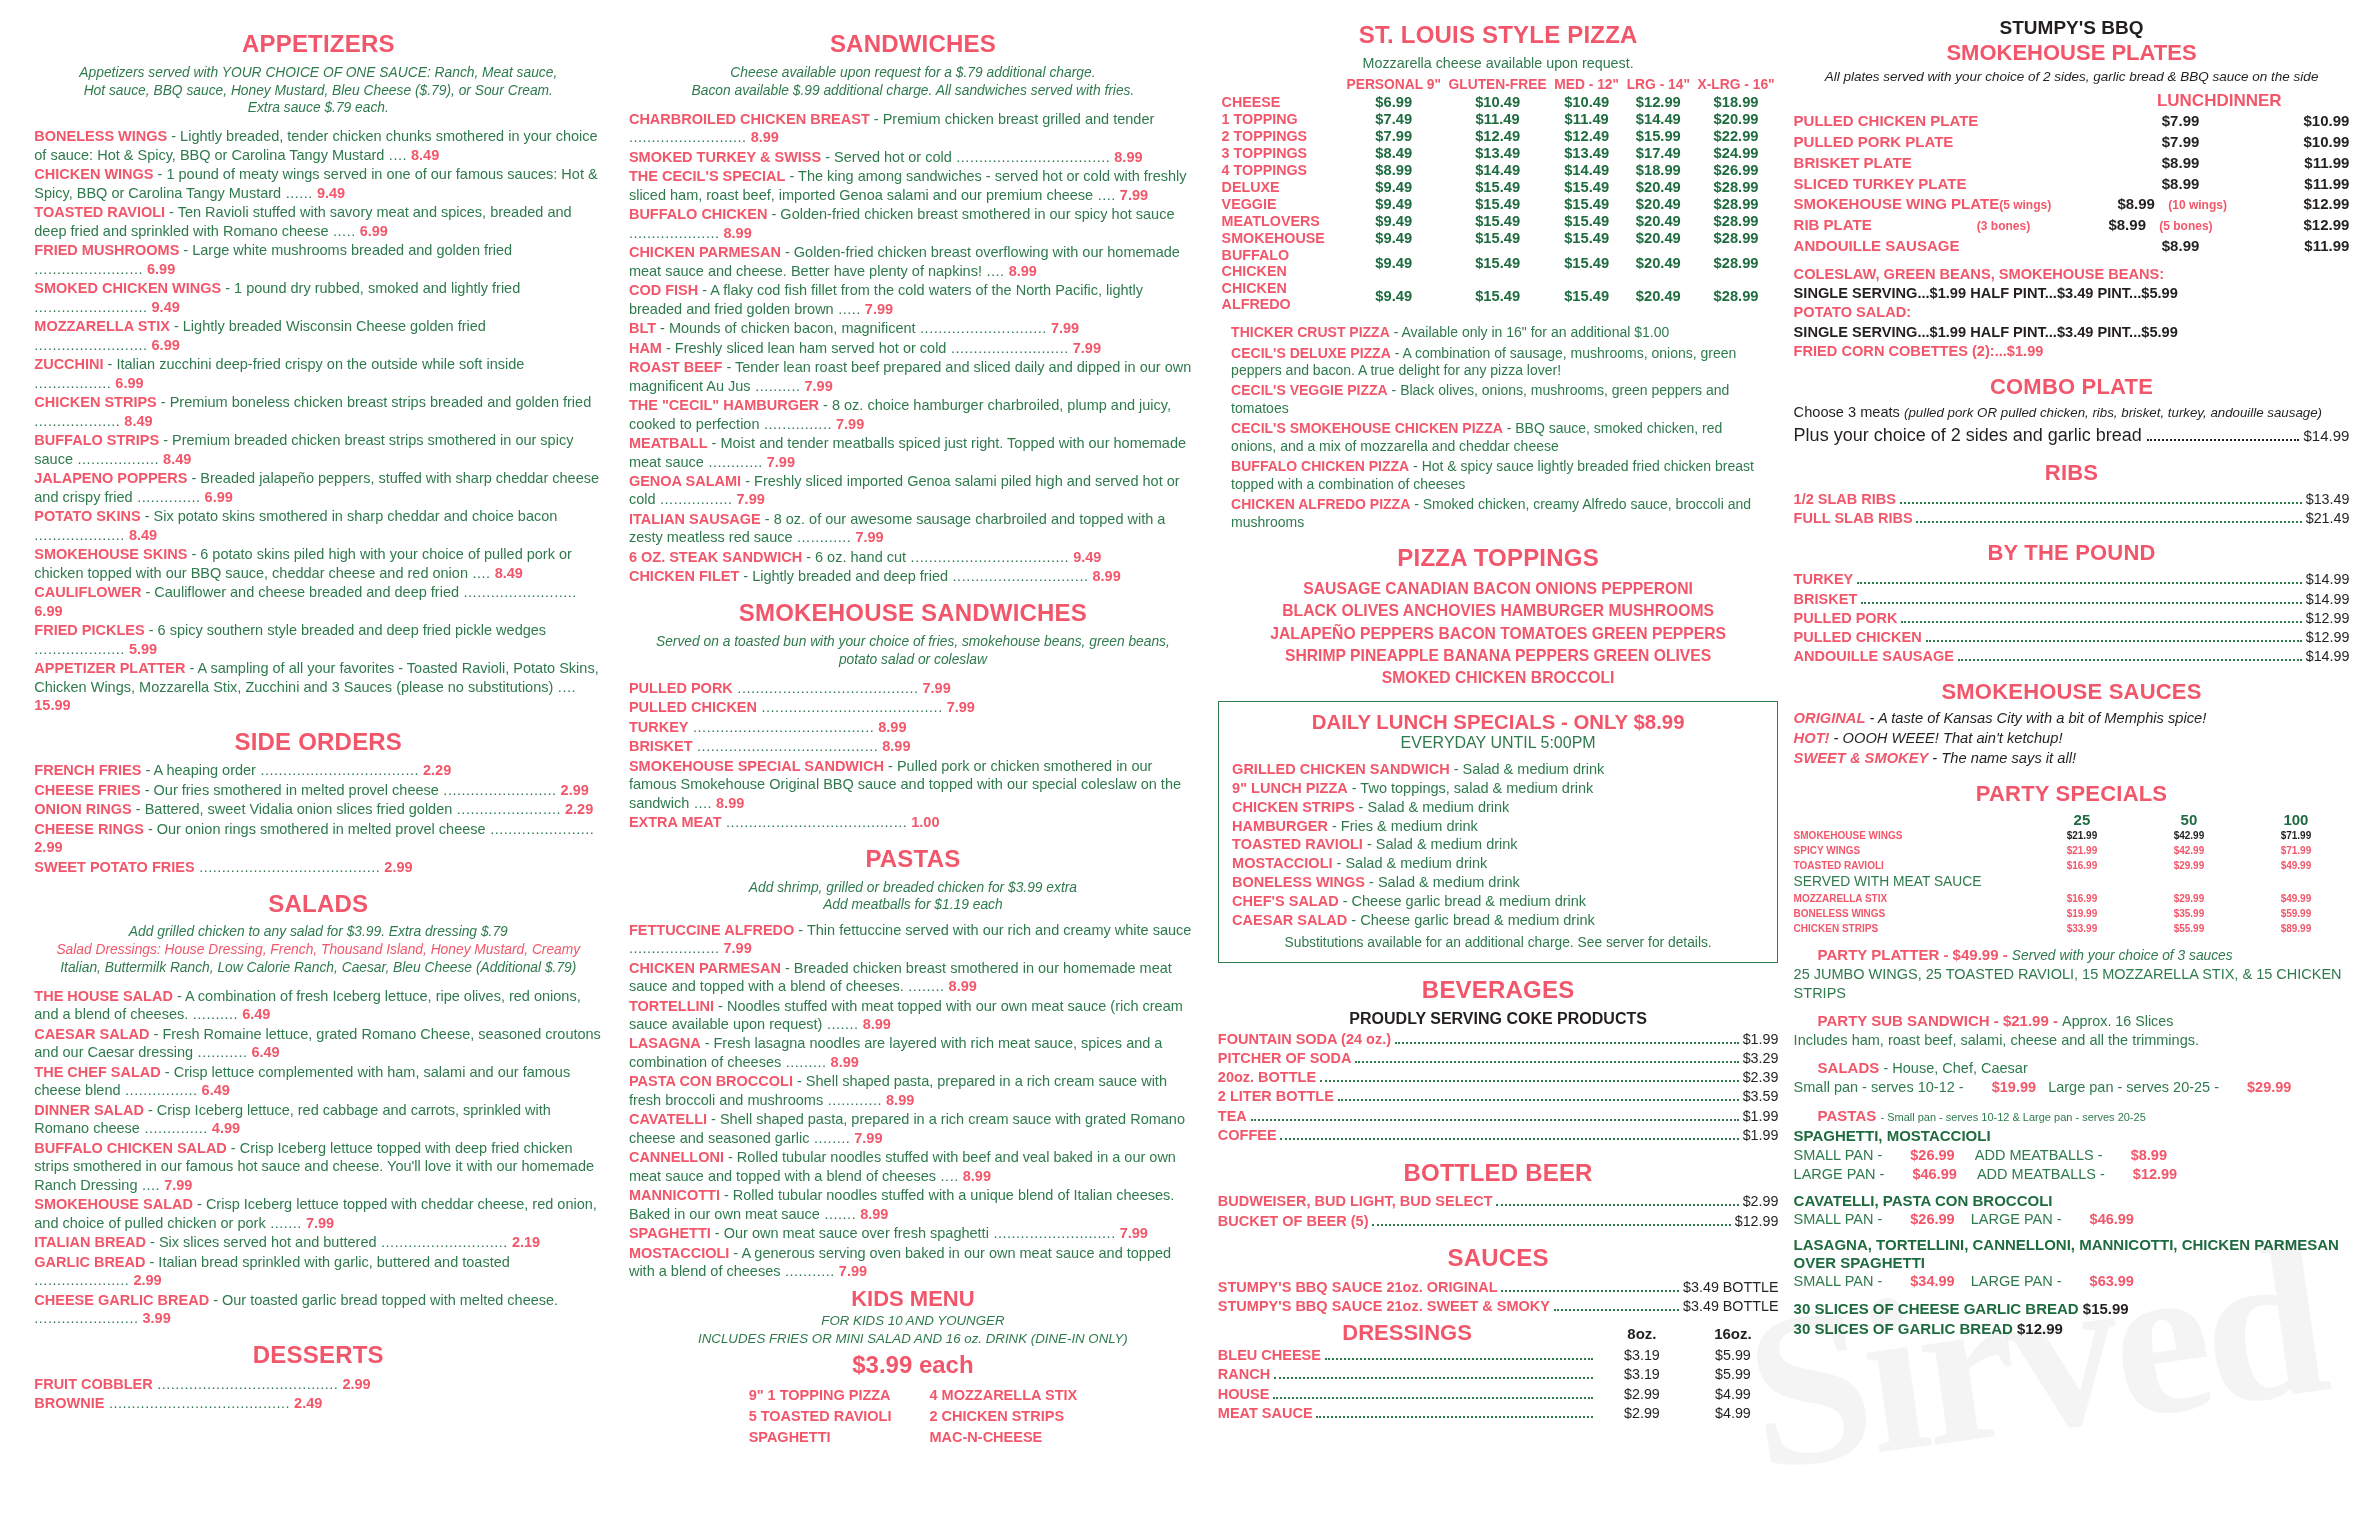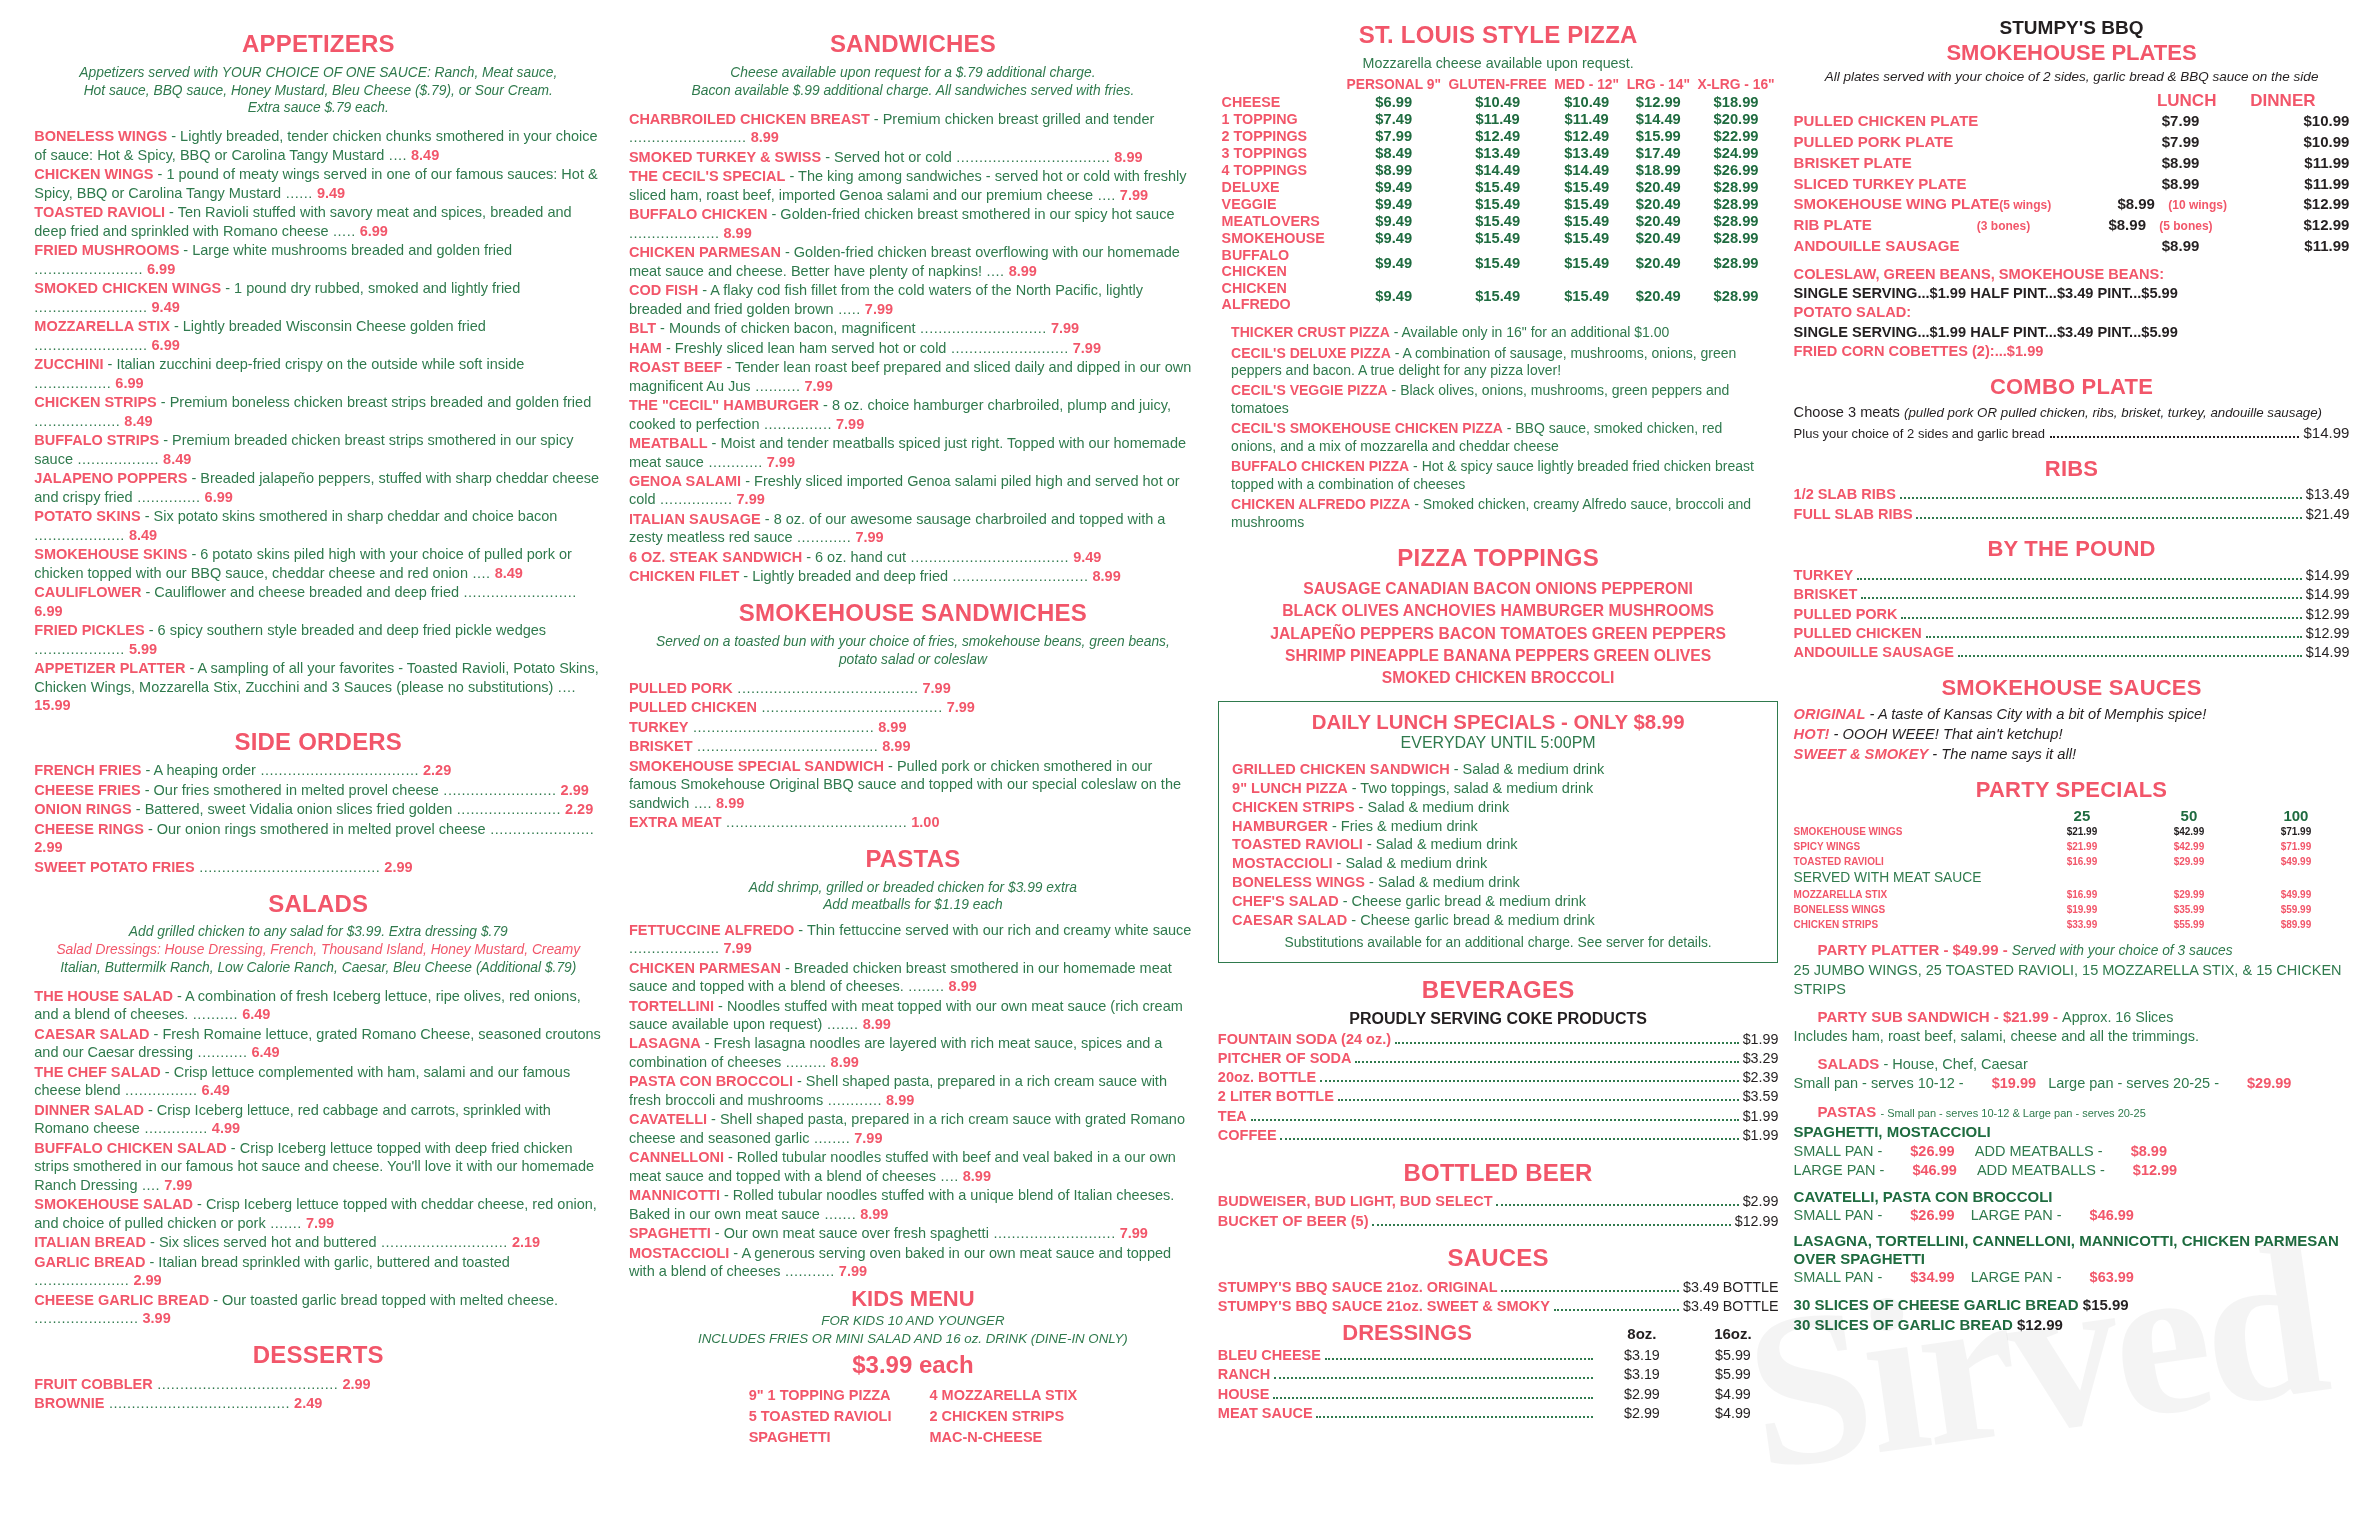--- a/index.html
+++ b/index.html
@@ -64,21 +64,21 @@
   .col4 .bbqnote { text-align:center; font-size: 13.5px; font-style: italic; color:#231f20; margin-top: 2.9px;}
   .col4 h2.sec { color:#f2566a; font-size: 22px; margin: 12.4px 0 3.8px; }
   .plate { display:flex; align-items:baseline; font-size: 15px; font-weight:bold; line-height: 1.38; }
   .plate .nm { color:#f2566a; flex:1; white-space:nowrap; }
   .plate .qty { color:#f2566a; font-size: 12px; font-weight:bold; white-space:nowrap; margin-right:3.8px;}
   .plate .c1 { color:#231f20; width: 112px; text-align:right; }
   .plate .c2 { color:#231f20; width: 133px; text-align:right; }
   .headrow { display:flex; font-size: 17px; font-weight:bold; color:#f2566a; margin-top:7.6px;}
   .headrow .sp { flex:1; }
   .headrow .c1 { width: 112px; text-align:right; }
-  .headrow .c2 { width: 133px; text-align:center; }
+  .headrow .c2 { width: 133px; text-align:left; }
   .sideline { font-size: 14.6px; font-weight:bold; line-height:1.32; }
   .sideline .r { color:#f2566a; }
   .sideline .k { color:#231f20; }
   .bbqline { display:flex; align-items:baseline; font-size: 14.7px; font-weight:bold; line-height:1.35; }
   .bbqline .fill { flex:1; border-bottom: 2.4px dotted #231f20; margin: 0 4.8px 3.8px; }
   .bbqline .pr { color:#231f20; font-weight:normal; font-size:15px; white-space:nowrap;}
   .saucel { font-size: 14.7px; line-height:1.36;font-style:italic; }
   .saucel b { color:#f2566a; }
   .saucel span { color:#231f20; }
   .pshead { display:flex; font-size: 15px; font-weight:bold; color:#1e6b3f; margin-top:3.8px;}
@@ -551,21 +551,21 @@
     <div class="sideline"><span class="r">POTATO SALAD:</span></div>
     <div class="sideline"><span class="k">SINGLE SERVING...$1.99   HALF PINT...$3.49  PINT...$5.99</span></div>
     <div class="sideline"><span class="r">FRIED CORN COBETTES (2):...$1.99</span></div>
 
     <h2 class="sec">COMBO PLATE</h2>
     <div style="font-size:14.6px;line-height:1.35;color:#231f20">
       <span>Choose 3 meats</span>
       <i style="font-size:13.3px">(pulled pork OR pulled chicken, ribs, brisket, turkey, andouille sausage)</i>
     </div>
     <div class="bbqline">
-      <span style="color:#231f20;font-weight:normal;font-size:13px">Plus your choice of 2 sides and garlic bread</span>
+      <span style="color:#231f20;font-weight:normal;font-size:18px">Plus your choice of 2 sides and garlic bread</span>
       <span class="fill"></span>
       <span class="pr">$14.99</span>
     </div>
 
     <h2 class="sec">RIBS</h2>
     <div id="ribs-items">
         <div class="priceline">
           <span class="nm">1/2 SLAB RIBS</span>
           <span class="fill"></span>
           <span class="pr">$13.49</span>

